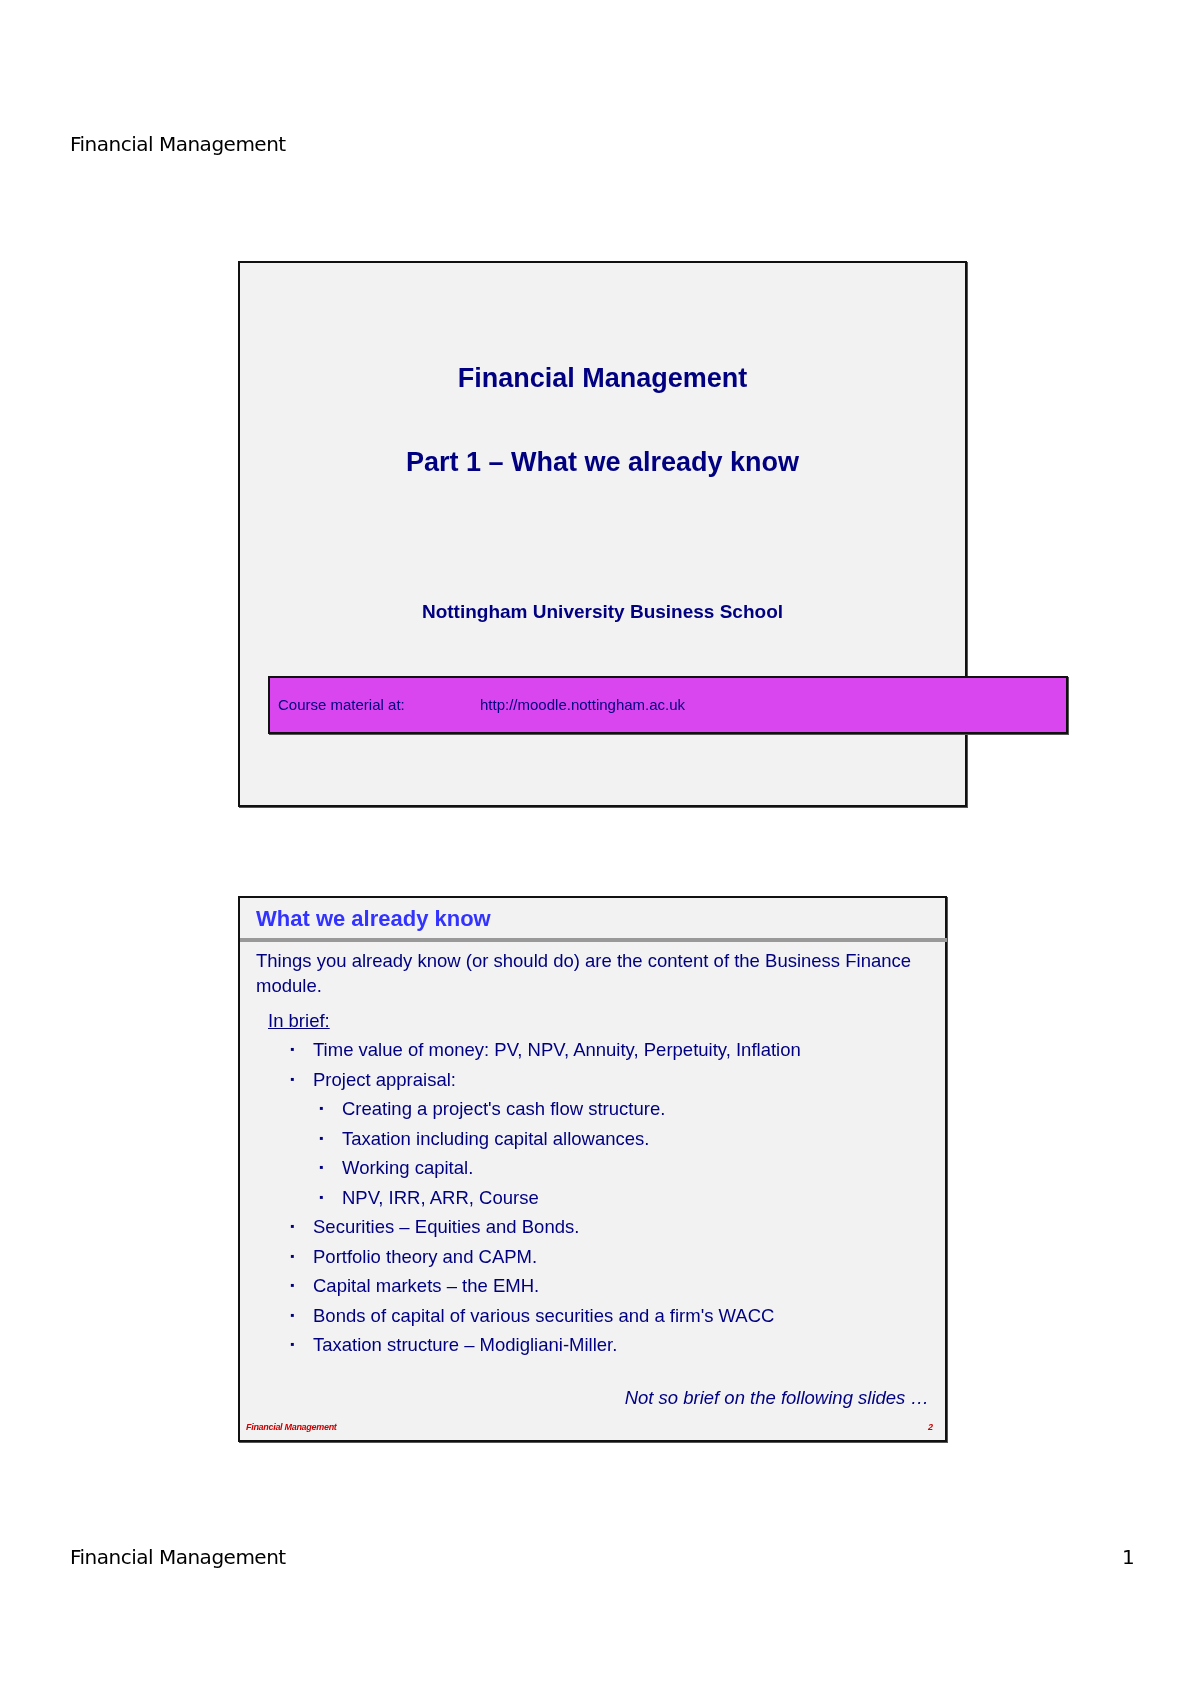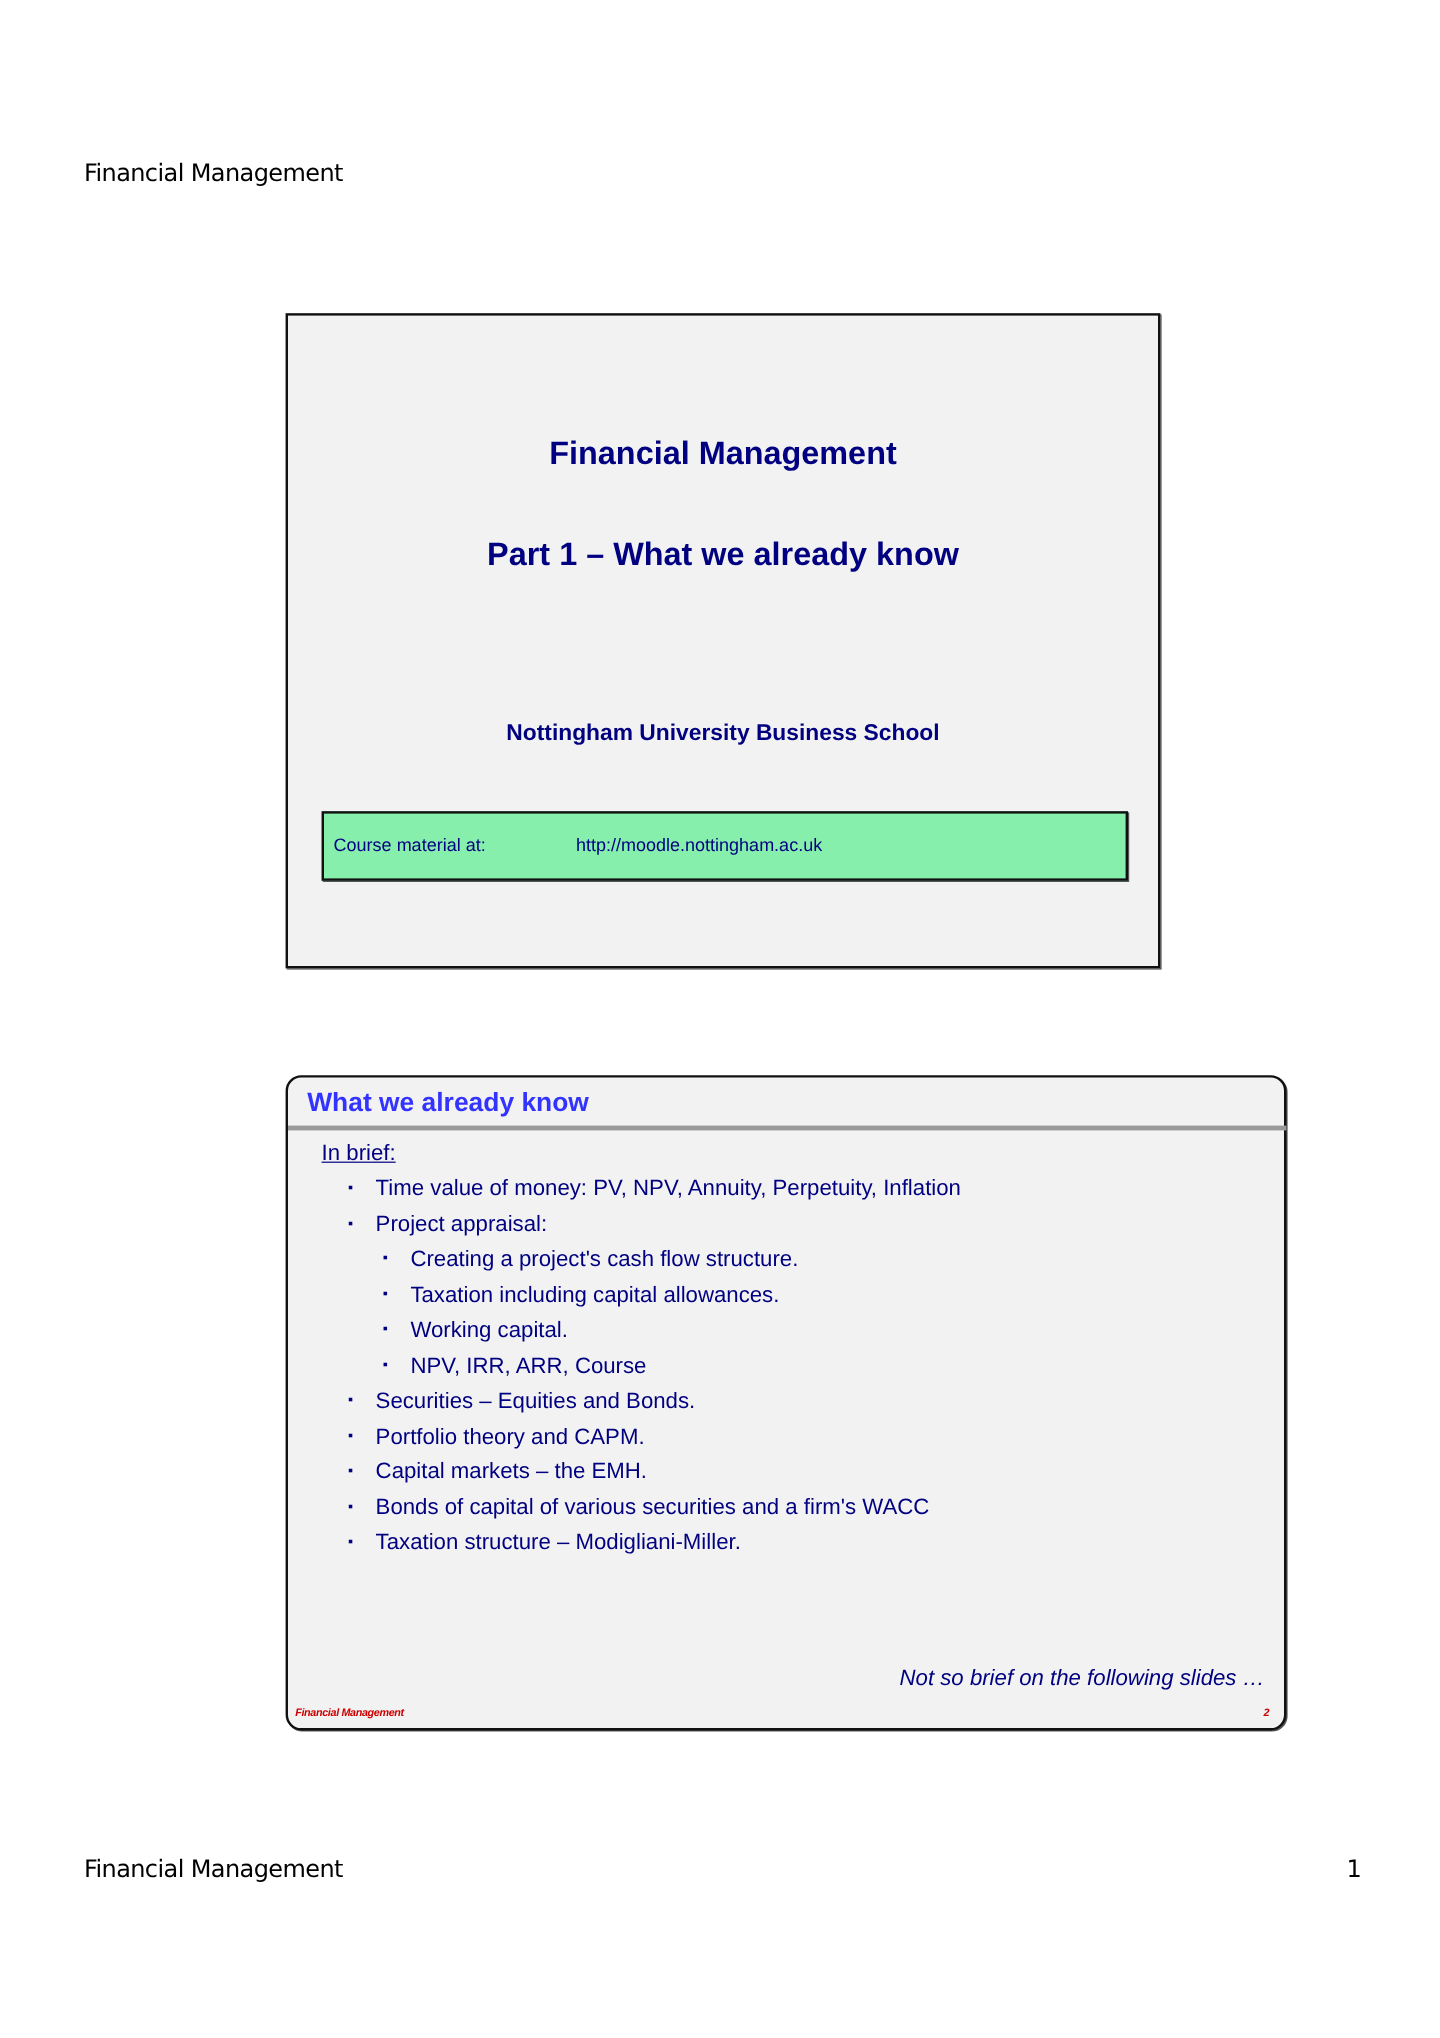--- a/index.html
+++ b/index.html
@@ -20,41 +20,41 @@
     .page-footer-num {
       position: absolute; left: 1122px; top: 1545px;
       font-family: "DejaVu Sans", sans-serif; font-size: 20px; color: #000;
     }
     .slide {
       position: absolute; background: #f2f2f2;
       border: 2px solid #111; box-sizing: border-box;
       box-shadow: 1px 1px 0 #555;
     }
     #slide1 { left: 238px; top: 261px; width: 729px; height: 546px; }
-    #slide2 { left: 238px; top: 896px; width: 834px; height: 546px; border-radius: 13px; }
+    #slide2 { left: 238px; top: 896px; width: 709px; height: 546px; }
 
     .s1-title {
       position: absolute; left: 0; right: 0; top: 100px; text-align: center;
       color: #000080; font-weight: bold; font-size: 27px;
     }
     .s1-subtitle {
       position: absolute; left: 0; right: 0; top: 168px; text-align: center;
       color: #000080; font-weight: bold; font-size: 27px; margin-top: 16px;
     }
     .s1-author {
       position: absolute; left: 0; right: 0; top: 290px; text-align: center;
       color: #000080; font-weight: bold; font-size: 19px;
     }
     .s1-school {
       position: absolute; left: 0; right: 0; top: 338px; text-align: center;
       color: #000080; font-weight: bold; font-size: 19px;
     }
     .s1-course-box {
-      position: absolute; left: 28px; top: 413px; width: 672px; height: 58px;
-      background: #86efac; border: 2px solid #111; box-sizing: border-box;
+      position: absolute; left: 28px; top: 413px; width: 800px; height: 58px;
+      background: #d946ef; border: 2px solid #111; box-sizing: border-box;
       box-shadow: 1px 1px 0 #555;
     }
     .s1-course-label {
       position: absolute; left: 8px; top: 18px; color: #000080; font-size: 15px;
     }
     .s1-course-url {
       position: absolute; left: 210px; top: 18px; color: #000080; font-size: 15px;
     }
 
     .s2-title {
@@ -101,20 +101,21 @@
   <div class="s1-course-box">
     <span class="s1-course-label">Course material at:</span>
     <span class="s1-course-url">http://moodle.nottingham.ac.uk</span>
   </div>
 </div>
 
 <div class="slide" id="slide2">
   <div class="s2-title">What we already know</div>
   <div class="s2-rule"></div>
   <div class="s2-body">
+    <p class="s2-intro">Things you already know (or should do) are the content of the Business Finance module.</p>
     <p class="s2-lead">In brief:</p>
     <ul class="lvl1">
       <li><span class="bullet">▪</span><span>Time value of money:  PV, NPV, Annuity, Perpetuity, Inflation</span></li>
       <li><span class="bullet">▪</span><span>Project appraisal:</span></li>
       <li class="li-nested-host">
         <ul class="lvl2">
           <li><span class="bullet">▪</span><span>Creating a project's cash flow structure.</span></li>
           <li><span class="bullet">▪</span><span>Taxation including capital allowances.</span></li>
           <li><span class="bullet">▪</span><span>Working capital.</span></li>
           <li><span class="bullet">▪</span><span>NPV, IRR, ARR, Course</span></li>

